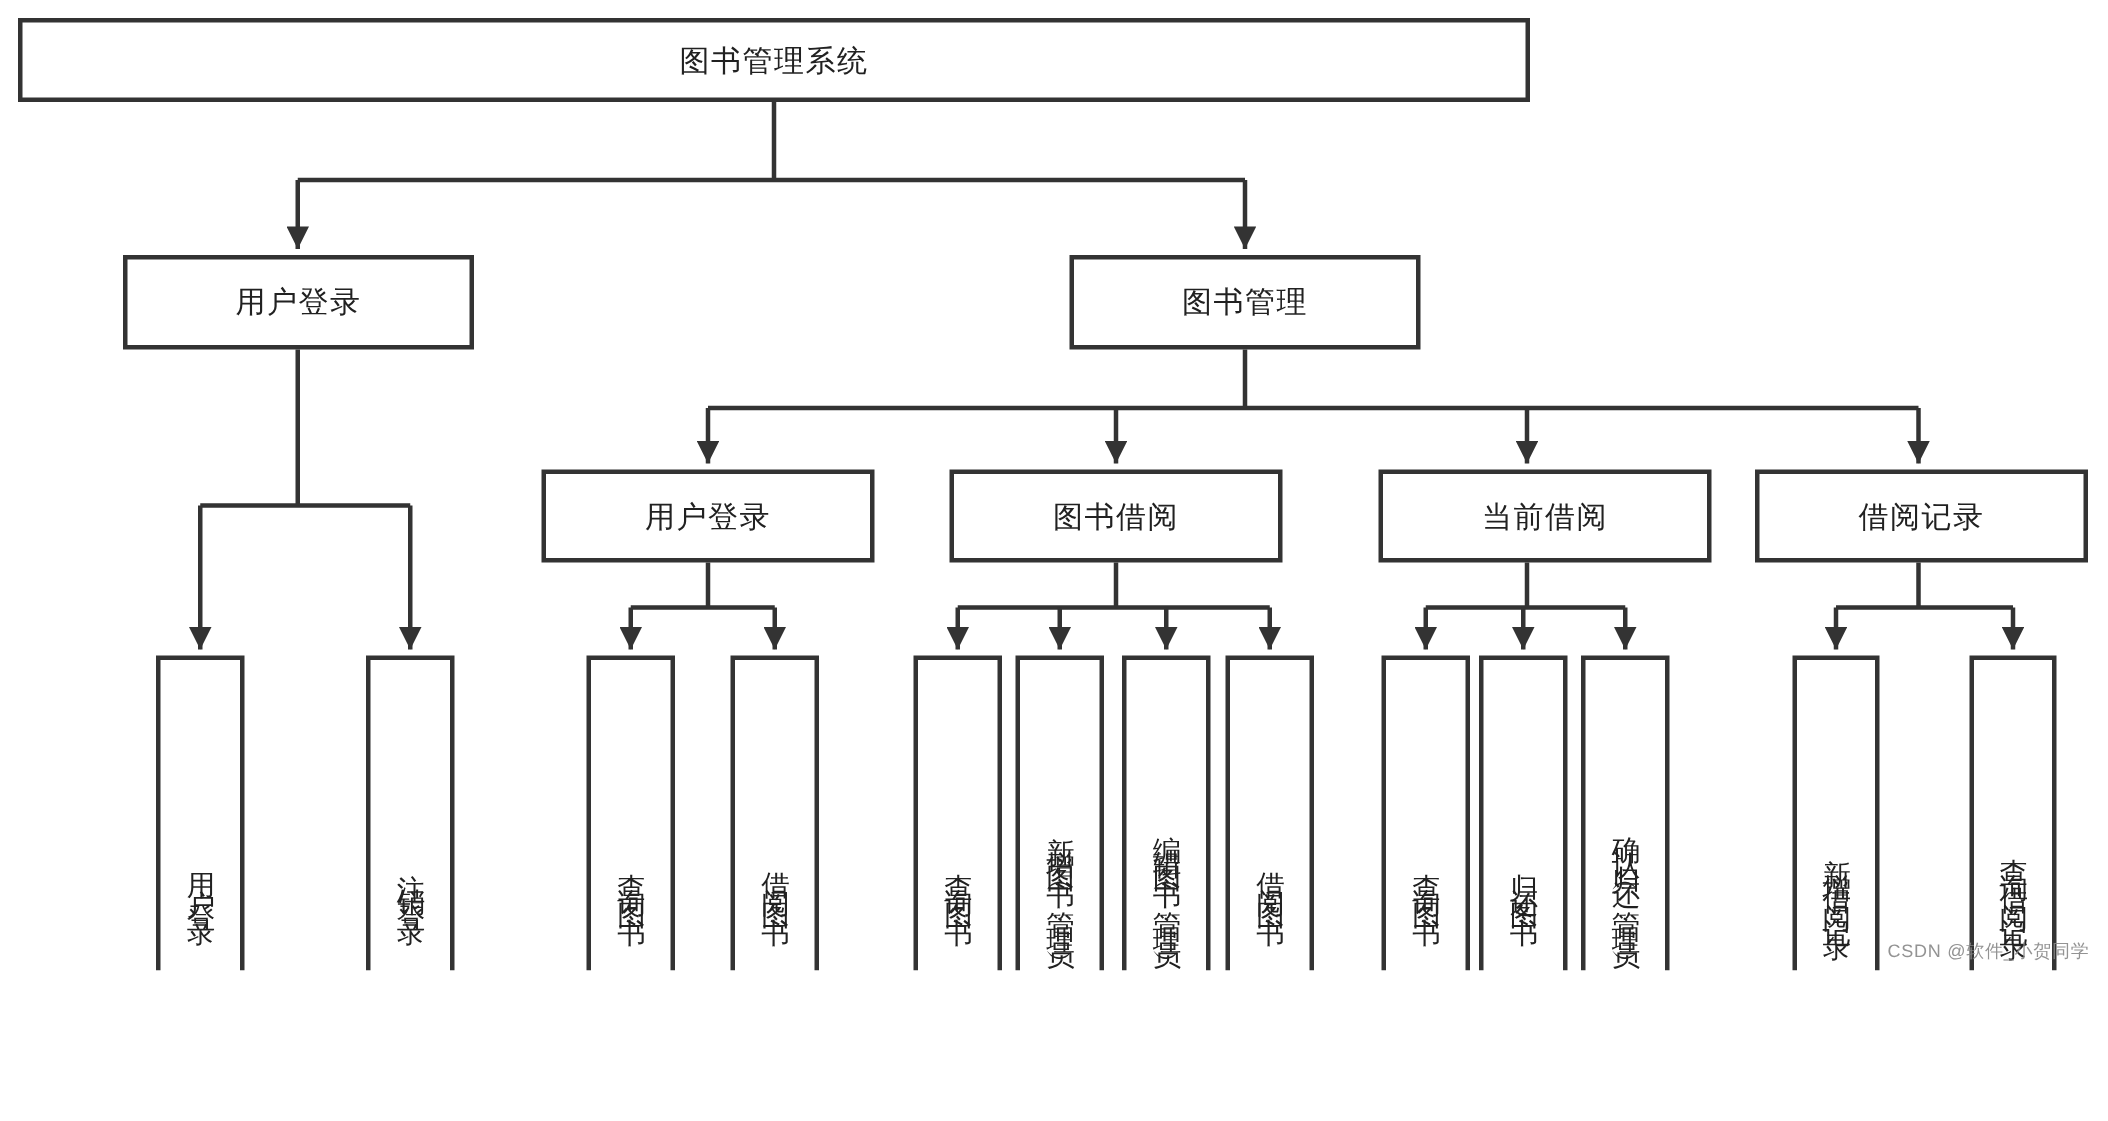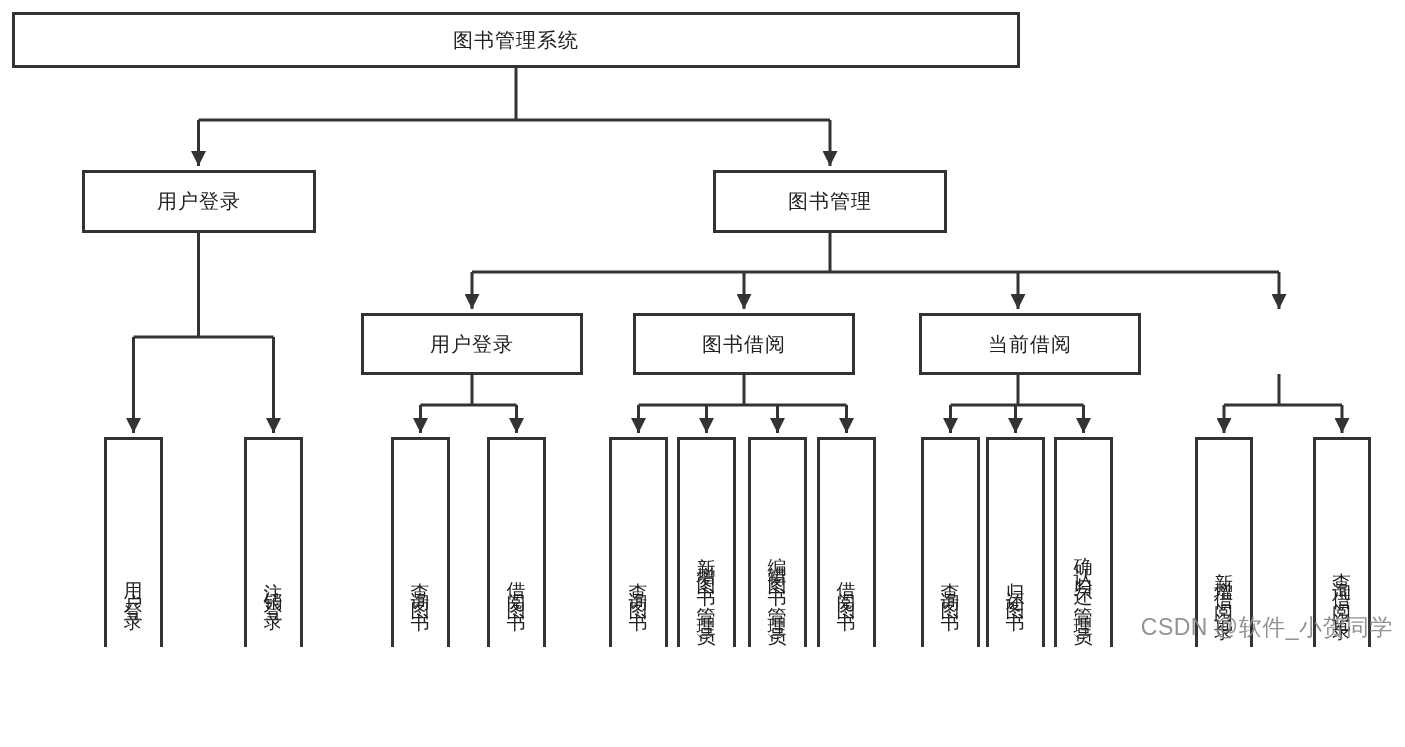--- a/index.html
+++ b/index.html
@@ -50,21 +50,21 @@
     text-orientation: mixed;
     font-size: 19px;
     letter-spacing: 10px;
     line-height: 1;
     white-space: nowrap;
   }
   .watermark {
     position: absolute;
     right: 12px;
     bottom: 4px;
-    font-size: 23px;
+    font-size: 12px;
     color: rgba(135, 135, 135, 0.9);
     z-index: 5;
     letter-spacing: 0.5px;
     white-space: nowrap;
   }
 </style>
 </head>
 <body>
 
 <div class="canvas">
@@ -120,20 +120,23 @@
 
   <div class="box l3-box" style="left:361px;">
     <span class="hlabel">用户登录</span>
   </div>
   <div class="box l3-box" style="left:633px;">
     <span class="hlabel">图书借阅</span>
   </div>
   <div class="box l3-box" style="left:907px;margin-left:12px;">
     <span class="hlabel">当前借阅</span>
   </div>
+  <div class="box l3-box" style="left:1170px;">
+    <span class="hlabel">借阅记录</span>
+  </div>
 
   <div class="box leaf" style="left:104px;">
     <span class="vlabel">用户登录</span>
   </div>
   <div class="box leaf" style="left:244px;">
     <span class="vlabel">注销登录</span>
   </div>
 
   <div class="box leaf" style="left:391px;">
     <span class="vlabel">查询图书</span>

